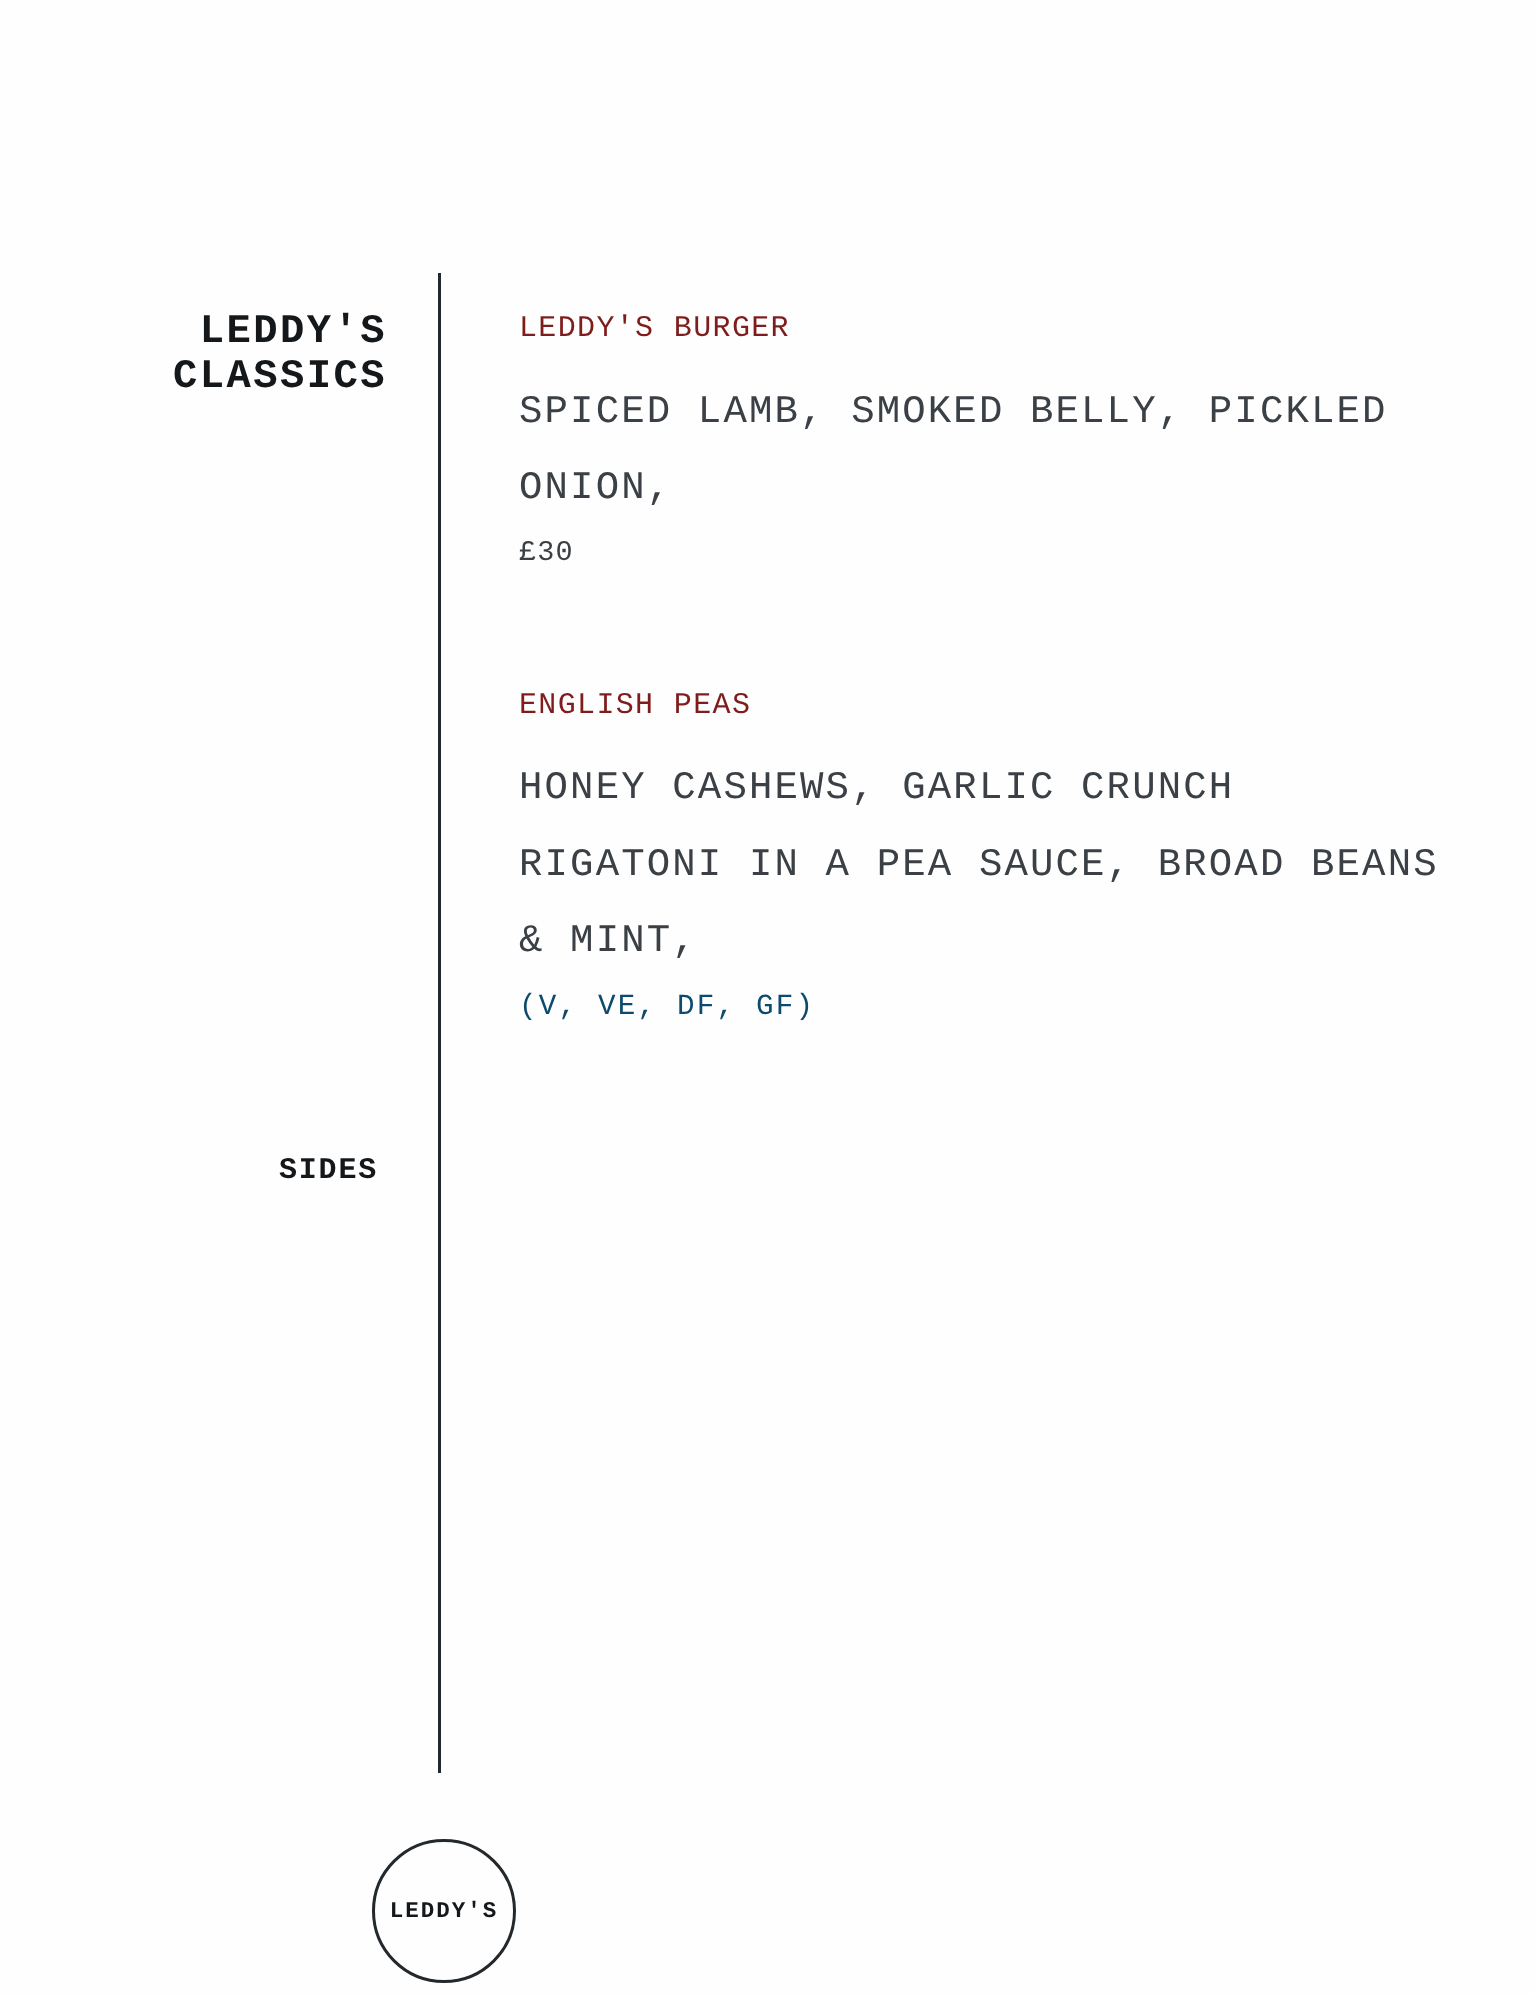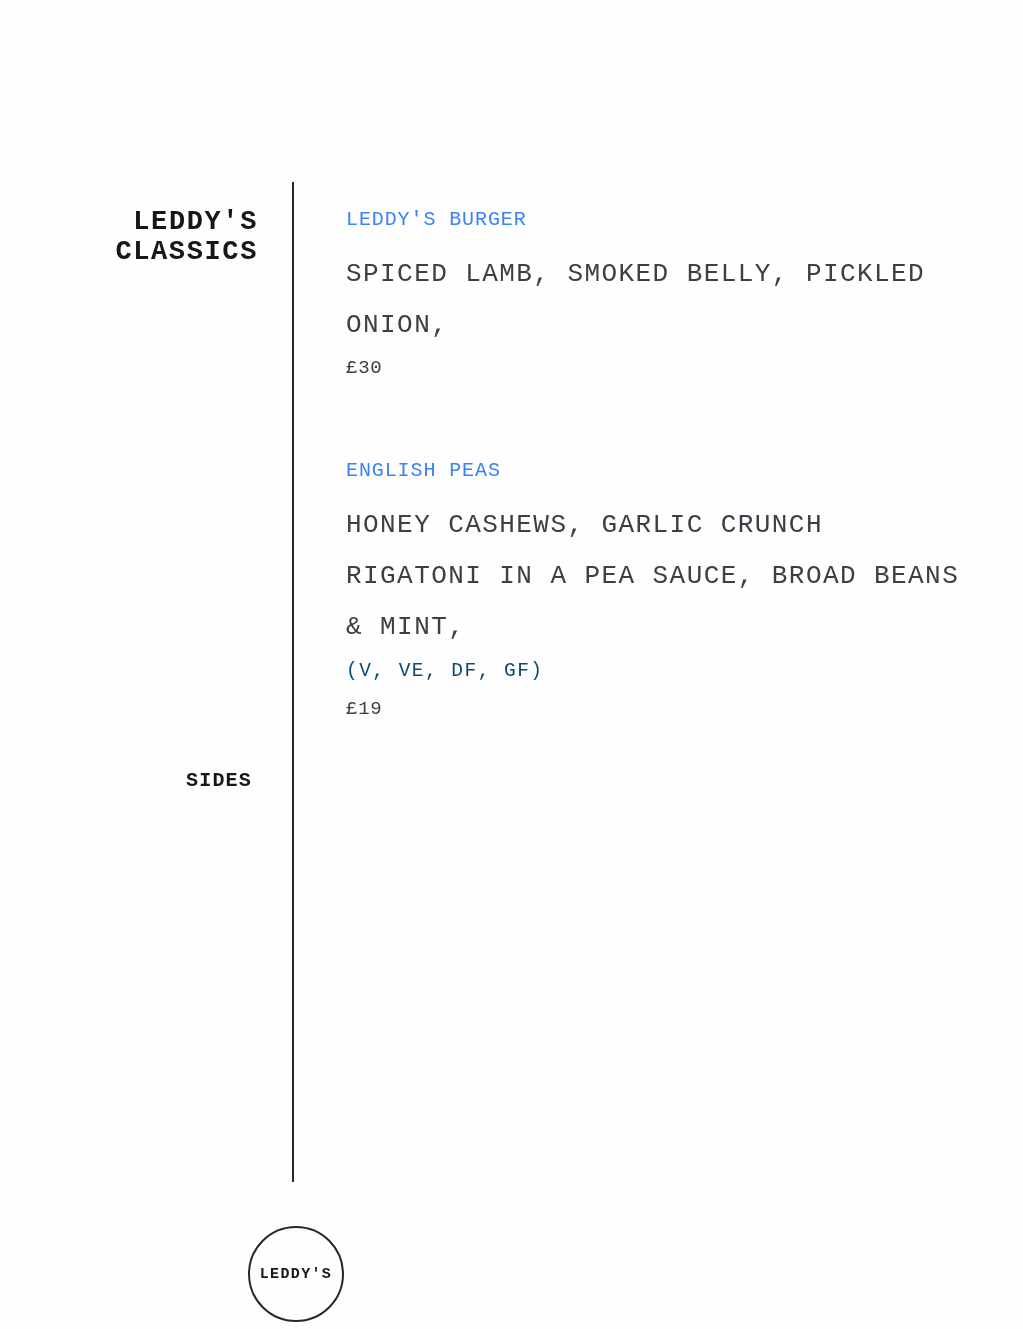--- a/index.html
+++ b/index.html
@@ -67,21 +67,21 @@
     top: 208px;
     width: 620px;
   }
 
   .dish {
     margin-bottom: 42px;
   }
   .dish-name {
     font-size: 20px;
     letter-spacing: 0.045em;
-    color: #3b82f6;
+    color: #7f1d1d;
     text-transform: uppercase;
     margin-bottom: 17px;
     line-height: 1.2;
   }
   .dish-desc {
     font-size: 26px;
     letter-spacing: 0.055em;
     color: #3a4045;
     text-transform: uppercase;
     line-height: 1.95;
@@ -174,21 +174,20 @@
       <div class="dish-price">£30</div>
     </div>
 
     <div class="spacer-gap"></div>
 
     <div class="dish">
       <div class="dish-name">ENGLISH PEAS</div>
       <div class="dish-desc">HONEY CASHEWS, GARLIC CRUNCH</div>
       <div class="dish-desc">RIGATONI IN A PEA SAUCE, BROAD BEANS &amp; MINT,</div>
       <div class="dish-diet">(V, VE, DF, GF)</div>
-      <div class="dish-price">£19</div>
     </div>
 
   </div>
 
   <div class="section-heading" id="heading-sides">
     <span class="line">SIDES</span>
   </div>
 
 
   <div class="logo">

